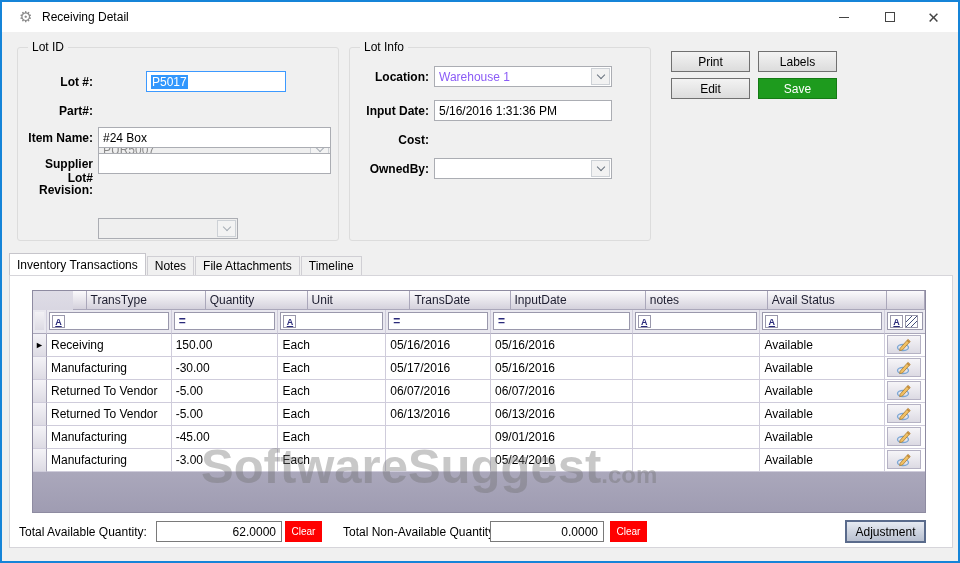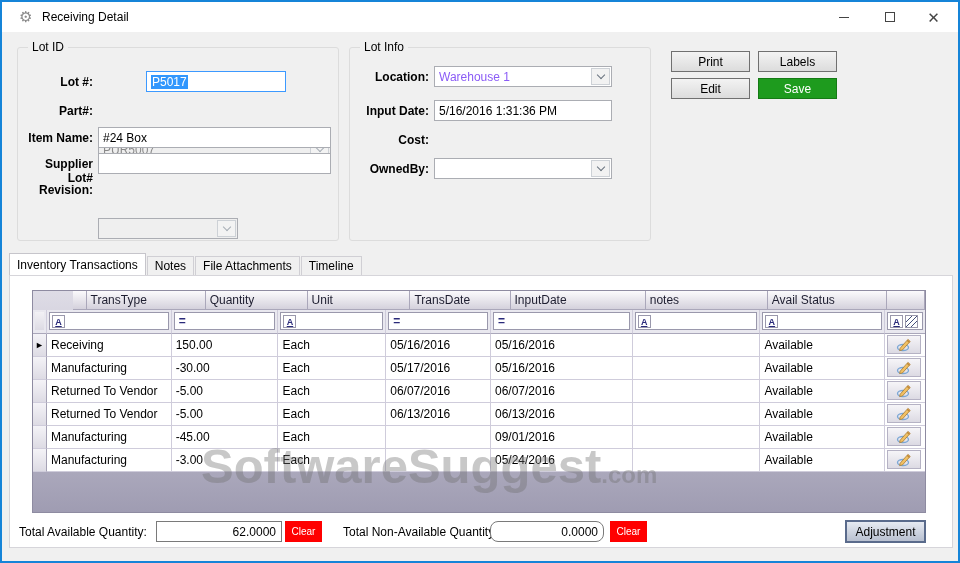--- a/index.html
+++ b/index.html
@@ -365,17 +365,17 @@
   </div>
 
   <div id="watermark">
     <span class="big">SoftwareSuggest</span><span class="small">.com</span>
   </div>
 
   <span class="totlabel" style="left:18px;">Total Available Quantity:</span>
   <input class="totbox" style="left: 155px; width: 126px; padding-left: 39px;" value="62.0000">
   <div class="clearbtn" style="left:284px;">Clear</div>
   <span class="totlabel" style="left:342px;">Total Non-Available Quantity:</span>
-  <input class="totbox" style="left: 489px; width: 114px; border-radius: 8px;" value="0.0000">
+  <input class="totbox" style="left: 489px; width: 114px;" value="0.0000">
   <div class="clearbtn" style="left:609px;">Clear</div>
   <div id="adjust-btn">Adjustment</div>
 
 </div>
 
 </body></html>

